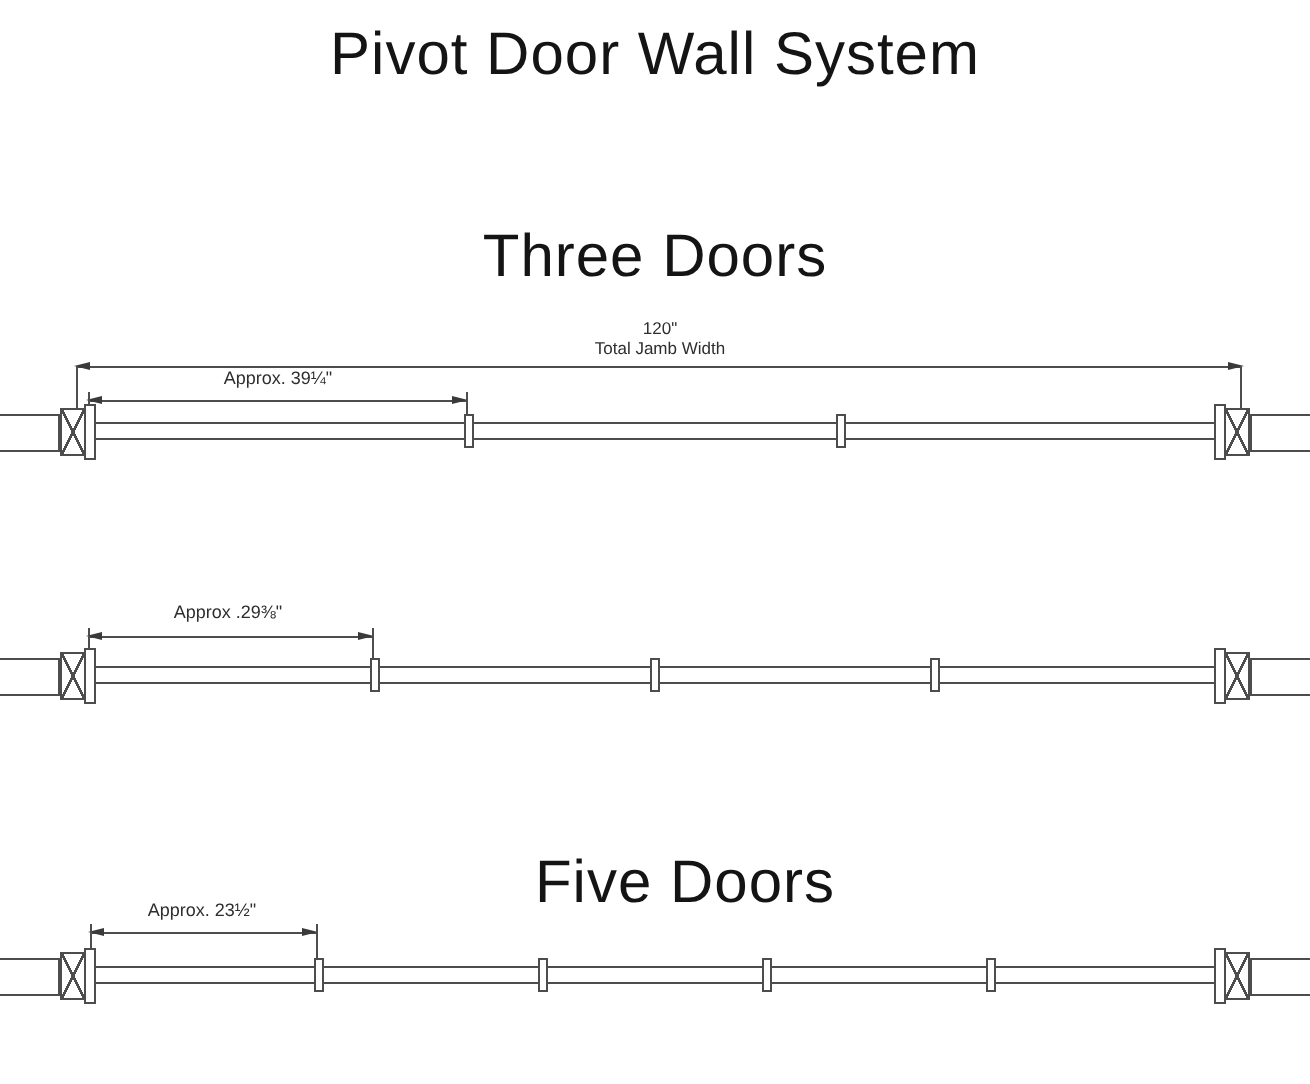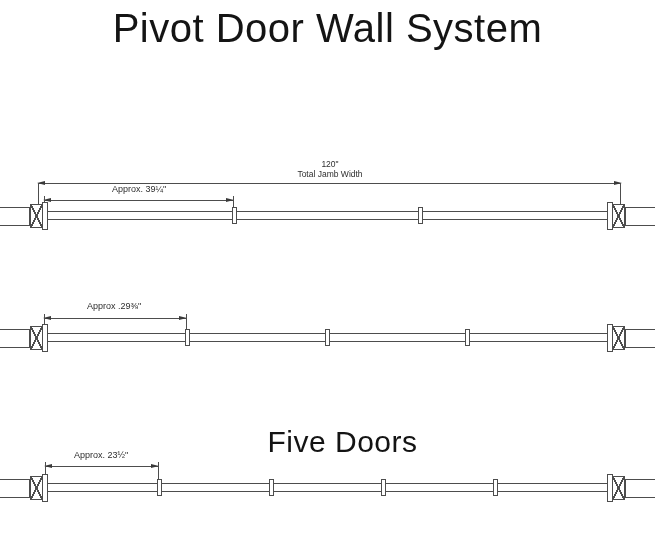--- a/index.html
+++ b/index.html
@@ -4,21 +4,21 @@
 <style>
   html,body { margin:0; padding:0; background:#ffffff; }
   .canvas {
     position:relative; width:655px; height:542px; background:#ffffff;
     font-family:"Liberation Sans", sans-serif; overflow:hidden;
     color:#1a1a1a;
   }
   
   .title {
     position:absolute; left:0; top:10px; width:100%;
-    text-align:center; font-size:40px; line-height:36px;
+    text-align:center; font-size:30px; line-height:36px;
     letter-spacing:0.5px; color:#141414;
   }
   .sec-heading {
     position:absolute; left:0; width:100%; margin:0;
     text-align:center; font-size:30px; font-weight:400;
     letter-spacing:0.5px; color:#141414;
   }
   .sec-heading.s0 { top:112px; }
   .sec-heading.s1 { top:272px; }
   .sec-heading.s2 { top:425px;padding-left:15px; }
@@ -72,20 +72,21 @@
 </style>
 </head>
 <body>
 
 <div class="canvas">
 
   <div class="title">
     <div>Pivot Door Wall System</div>
   </div>
 
+  <h2 class="sec-heading s0">Three Doors</h2>
 
   <div class="dim-text" style="left:230px; top:160px; width:200px;">120"</div>
   <div class="dim-text" style="left:230px; top:170px; width:200px;">Total Jamb Width</div>
   <div class="dim-line" style="left:38px; top:183px; width:583px;">
     <span class="arrow-l"></span>
     <span class="arrow-r"></span>
   </div>
   <div class="ext-v" style="left:38px; top:183px; height:22px;"></div>
   <div class="ext-v" style="left:620px; top:183px; height:22px;"></div>
 

